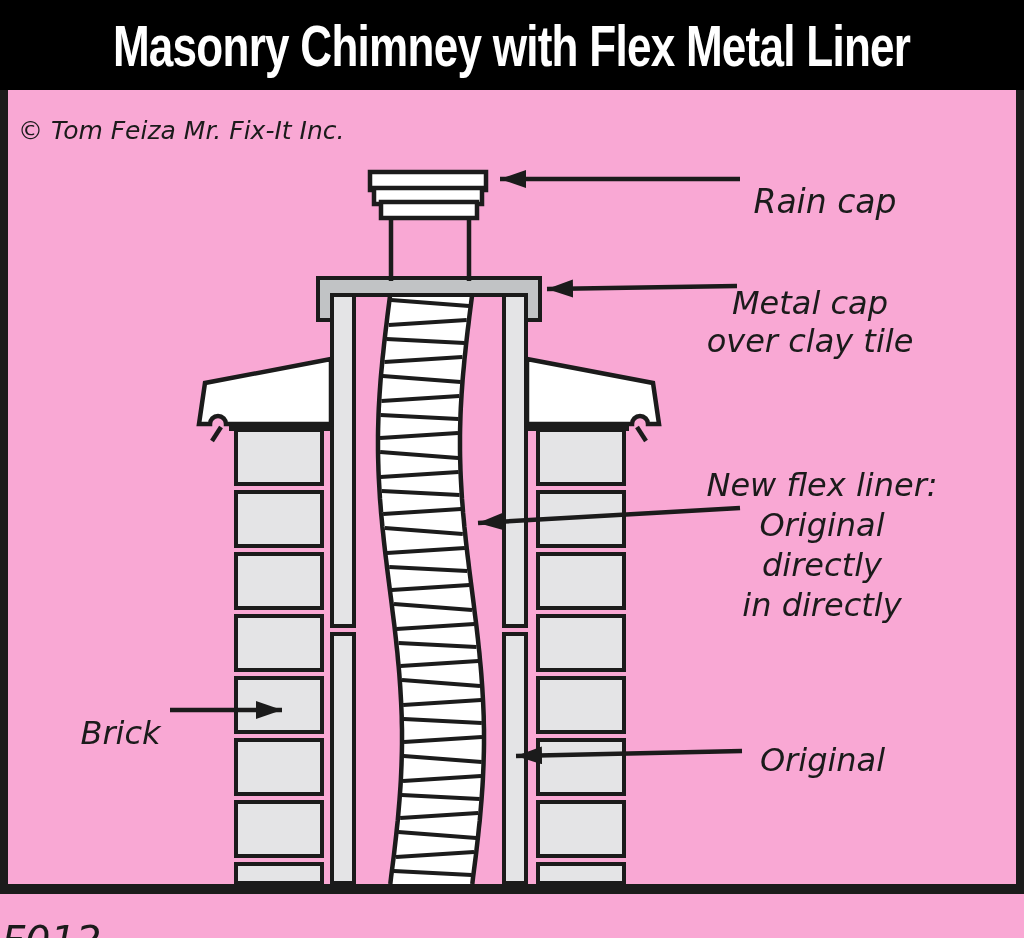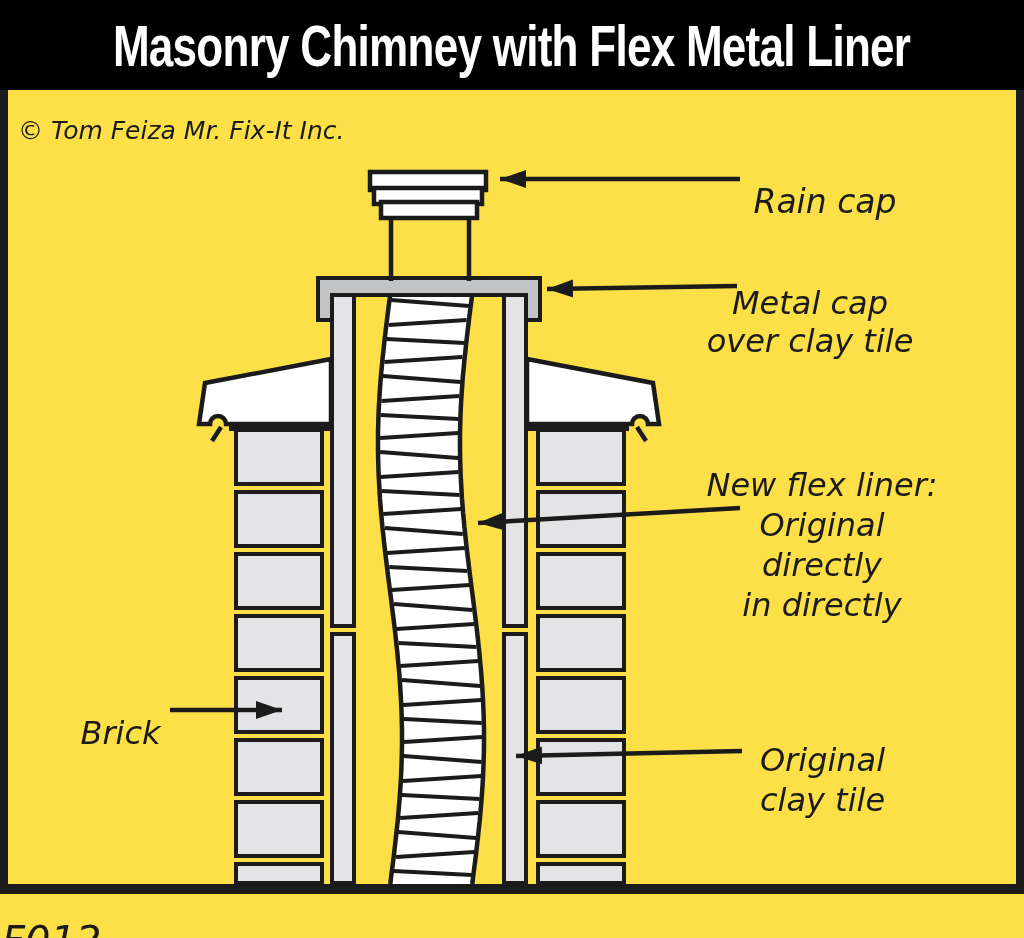--- a/index.html
+++ b/index.html
@@ -4,21 +4,21 @@
 <style>
   :root{
     --ink:#1b1b1b;
     --masonry:#e4e4e6;
     --metal:#c1c3c5;
     --title-bg:#000000;
     --title-fg:#ffffff;
   }
   html,body{margin:0;padding:0;background:#ffffff;}
   .stage{
-    position:relative;width:1024px;height:938px;background:#fde047;
+    position:relative;width:1024px;height:938px;background:#f9a8d4;
     overflow:hidden;font-family:"DejaVu Sans",sans-serif;
   }
   .title-bar{
     position:absolute;left:0;top:0;width:1024px;height:90px;
     background:var(--title-bg);color:var(--title-fg);
     display:flex;align-items:center;justify-content:center;
   }
   .title-text{
     font-family:"Liberation Sans","DejaVu Sans",sans-serif;
     font-weight:bold;font-size:58px;letter-spacing:-1px;white-space:nowrap;
@@ -173,16 +173,15 @@
     <div>directly</div>
     <div>in directly</div>
   </div>
 
   <div class="hand lbl" style="left:58px;top:691px;width:125px;">
     <div>Brick</div>
   </div>
 
   <div class="hand lbl" style="left:700px;top:718px;width:245px;">
     <div>Original</div>
-    <div>clay tile</div>
   </div>
 
 </div>
 
 </body></html>

